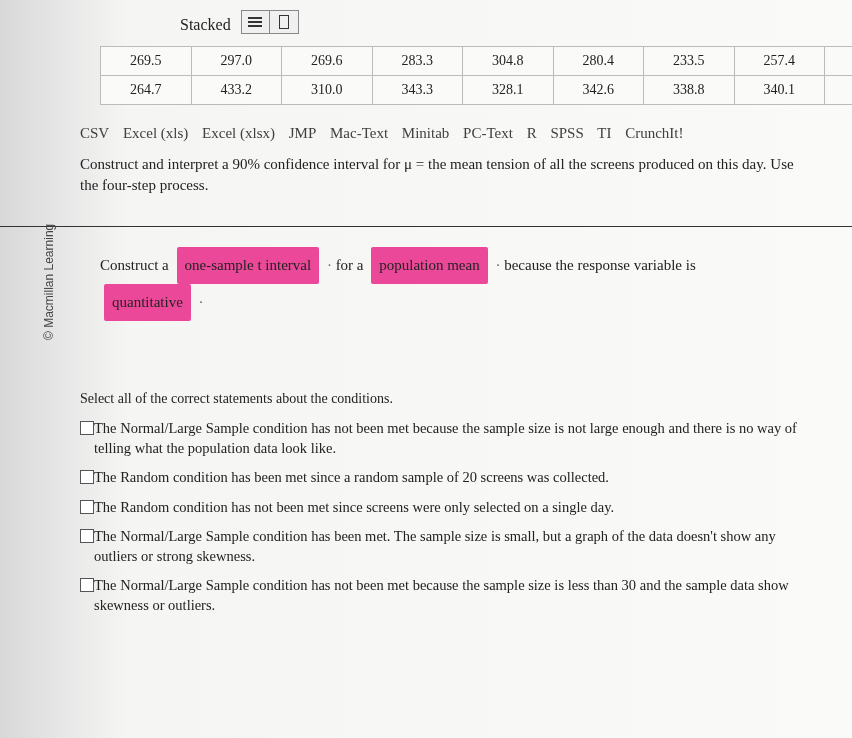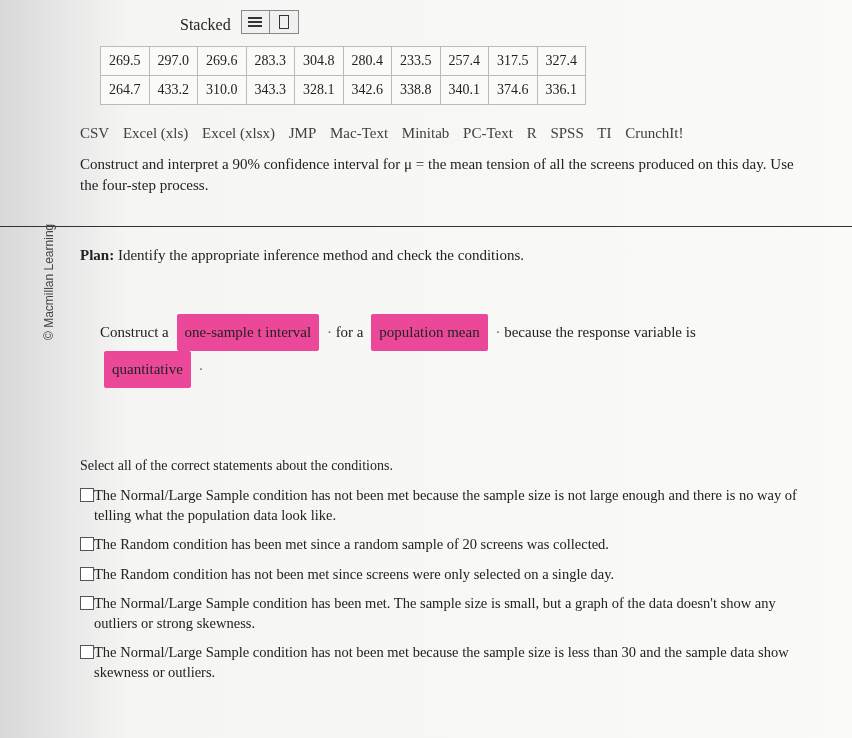--- a/index.html
+++ b/index.html
@@ -55,21 +55,21 @@
   .toggle-icon-v {
     width: 10px; height: 14px; border: 1.5px solid #333;
   }
   table.data {
     border-collapse: collapse;
     margin-left: 20px;
     margin-bottom: 20px;
   }
   table.data td {
     border: 1px solid #bbb;
-    padding: 6px 8px;
+    padding: 6px 29px;
     font-size: 14px;
     text-align: center;
     background: #fafaf8;
   }
   .instr {
     font-size: 15px;
     margin: 8px 0;
     line-height: 1.4;
   }
   .links {
@@ -195,23 +195,20 @@
     <span>R</span>
     <span>SPSS</span>
     <span>TI</span>
     <span>CrunchIt!</span>
   </p>
 
   <p class="instr">Construct and interpret a 90% confidence interval for μ = the mean tension of all the screens produced on this day. Use the four-step process.</p>
 
   <hr class="sep">
 
-  <p class="plan-line">
-    <b>Plan:</b><span> Identify the appropriate inference method and check the conditions.</span>
-  </p>
 
   <div class="fill-line">
     <span>Construct a</span>
     <span class="blank">one-sample t interval</span><span class="dash"> · </span>
     <span>for a</span>
     <span class="blank">population mean</span><span class="dash"> · </span>
     <span>because the response variable is</span>
     <br>
     <span class="blank">quantitative</span><span class="dash"> · </span>
   </div>

